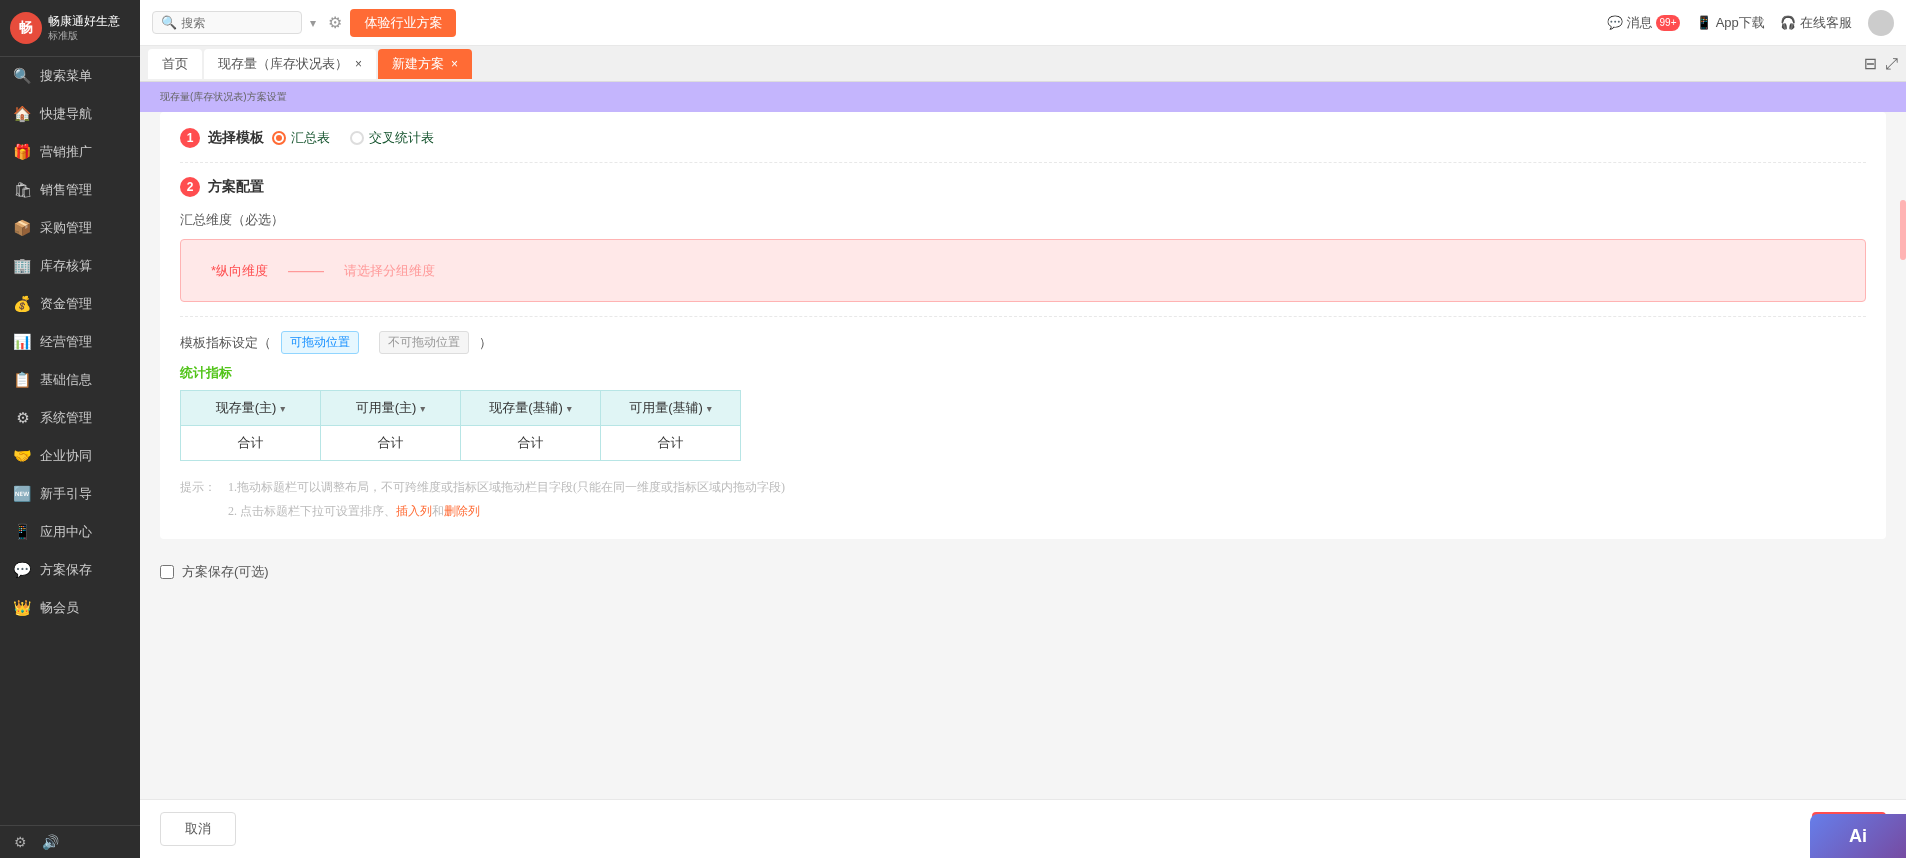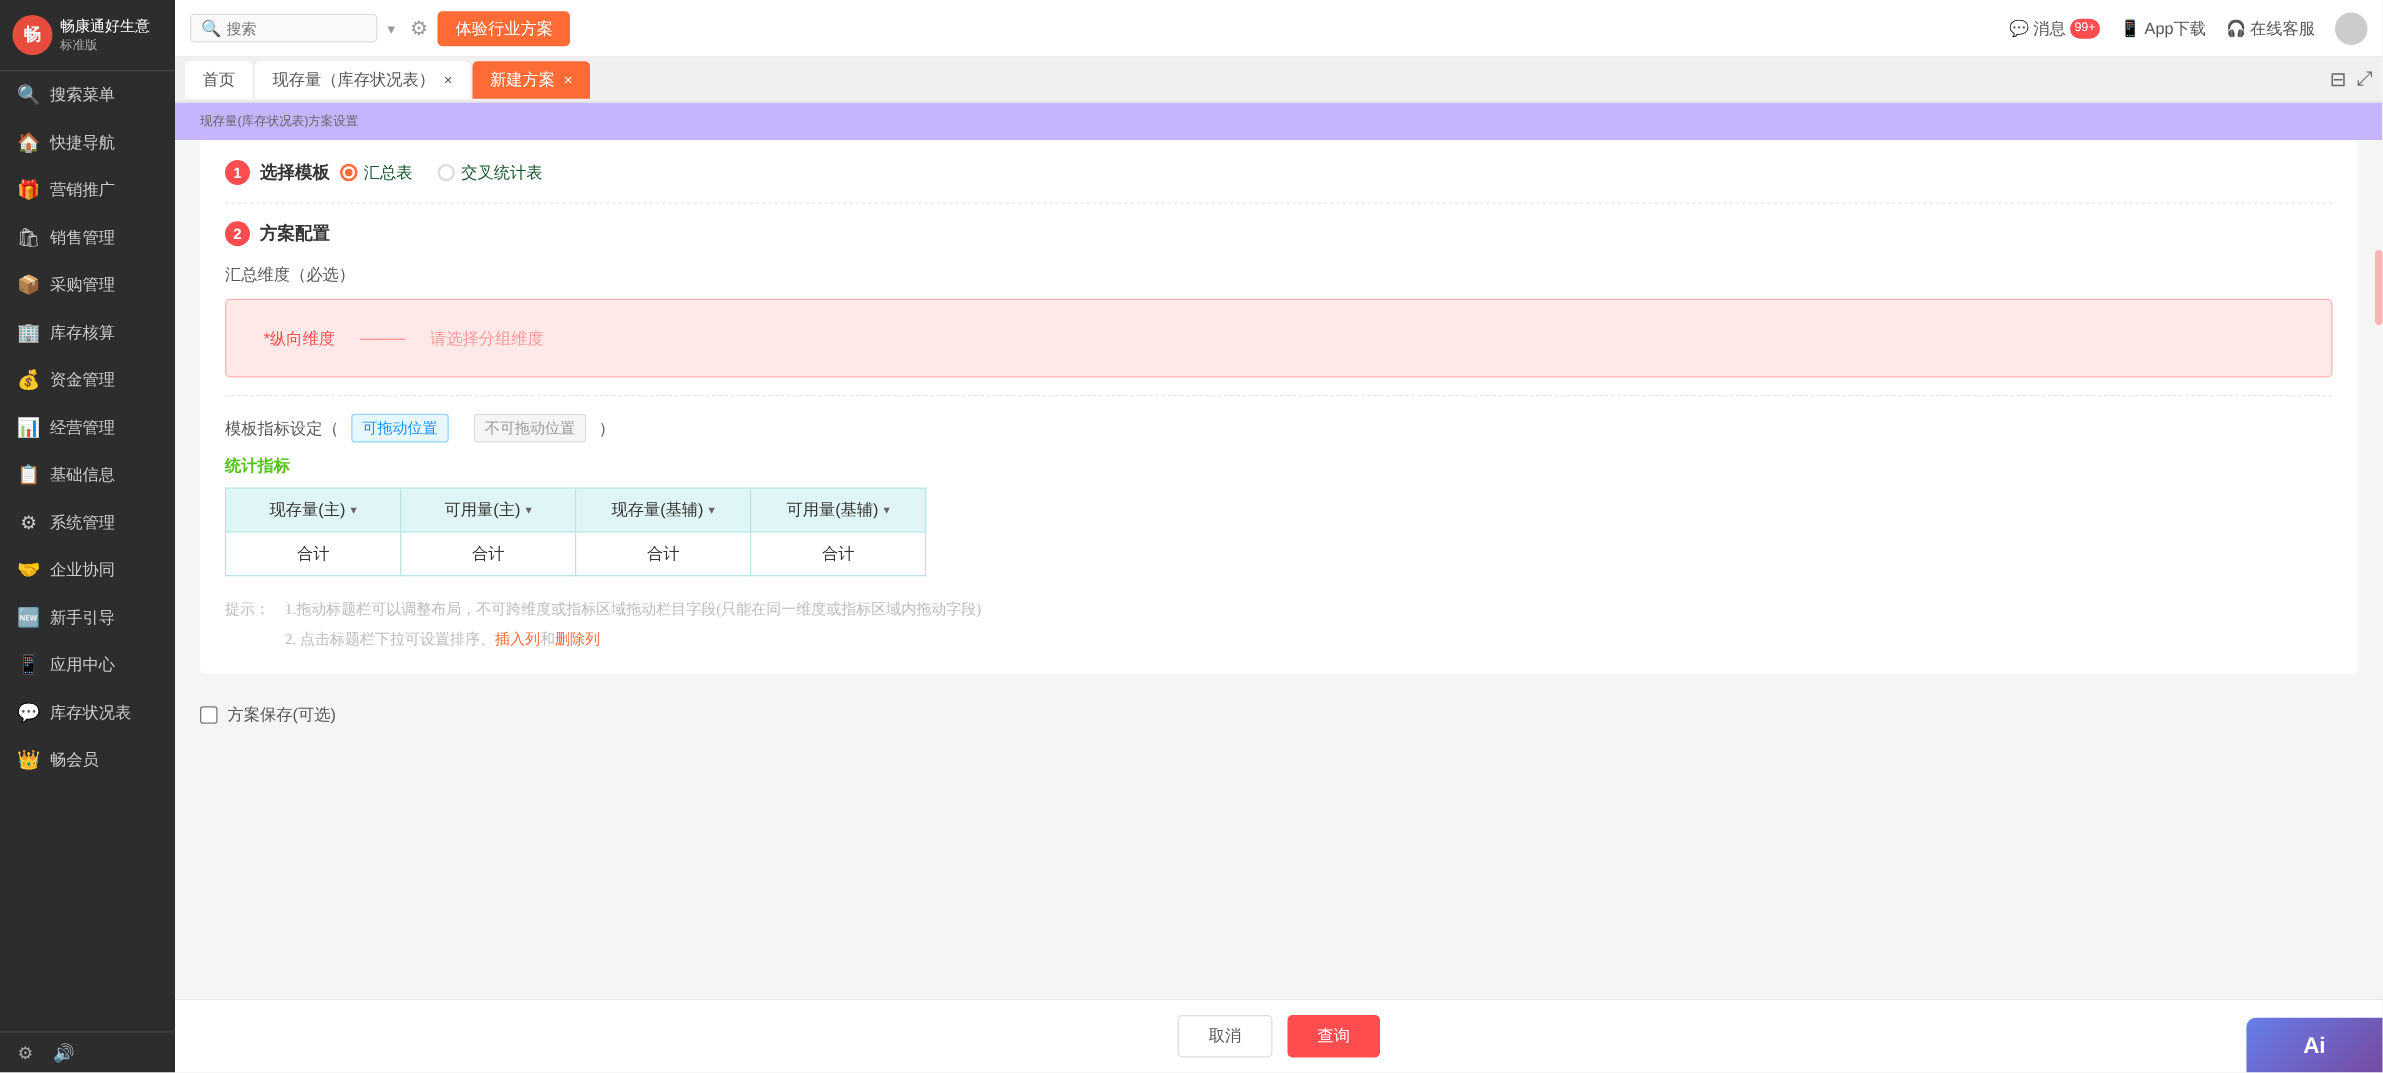--- a/index.html
+++ b/index.html
@@ -218,36 +218,36 @@
       padding: 12px 20px;
       background: #f5f5f5;
     }
     .save-checkbox { width: 14px; height: 14px; cursor: pointer; }
     .save-label { font-size: 13px; color: #555; }
 
     .footer-actions {
       padding: 12px 20px;
       background: #fff;
       border-top: 1px solid #e8e8e8;
-      display: flex; justify-content: center; gap: 12px;
+      display: flex; justify-content: space-between; gap: 12px;
       flex-shrink: 0;
     }
     .btn-cancel {
       border: 1px solid #ddd; background: #fff; color: #555;
       padding: 7px 24px; border-radius: 4px; cursor: pointer; font-size: 13px;
     }
     .btn-query {
       background: #ff4d4f; color: #fff; border: none;
       padding: 7px 24px; border-radius: 4px; cursor: pointer; font-size: 13px;
     }
 
     
     .ai-float {
       position: fixed; right: 0; bottom: 0;
-      width: 109px; height: 44px;
+      width: 96px; height: 44px;
       background: linear-gradient(135deg, #667eea 0%, #764ba2 100%);
       color: #fff; display: flex; align-items: center; justify-content: center;
       font-size: 18px; font-weight: bold; border-radius: 8px 0 0 0;
       cursor: pointer; z-index: 999; text-align: right;
     }
 
     
     .sidebar-scroll::-webkit-scrollbar { width: 4px; }
     .sidebar-scroll::-webkit-scrollbar-thumb { background: #555; border-radius: 2px; }
 
@@ -316,21 +316,21 @@
       <div class="sidebar-item">
         <span class="sidebar-icon">🆕</span>
         <span>新手引导</span>
       </div>
       <div class="sidebar-item">
         <span class="sidebar-icon">📱</span>
         <span>应用中心</span>
       </div>
       <div class="sidebar-item">
         <span class="sidebar-icon">💬</span>
-        <span>库存状况表</span>
+        <span>方案保存</span>
       </div>
       <div class="sidebar-item">
         <span class="sidebar-icon">👑</span>
         <span>畅会员</span>
       </div>
     </div>
   <div class="sidebar-footer">
     <span class="sidebar-footer-icon">⚙</span>
     <span class="sidebar-footer-icon">🔊</span>
   </div>

